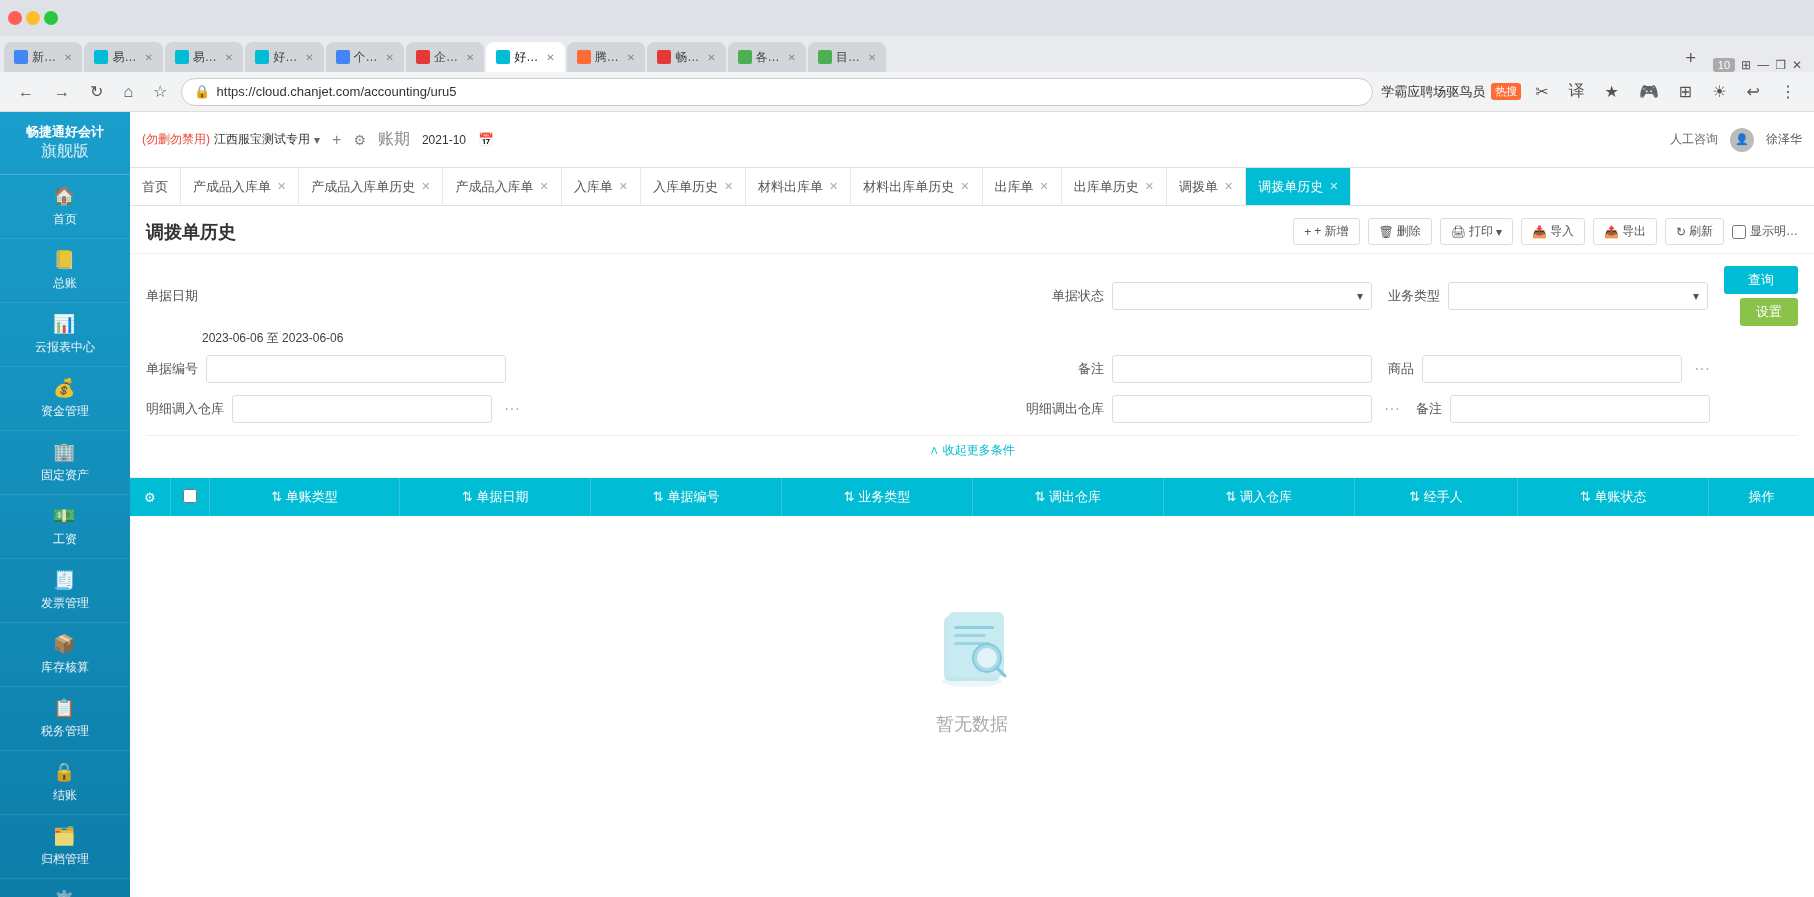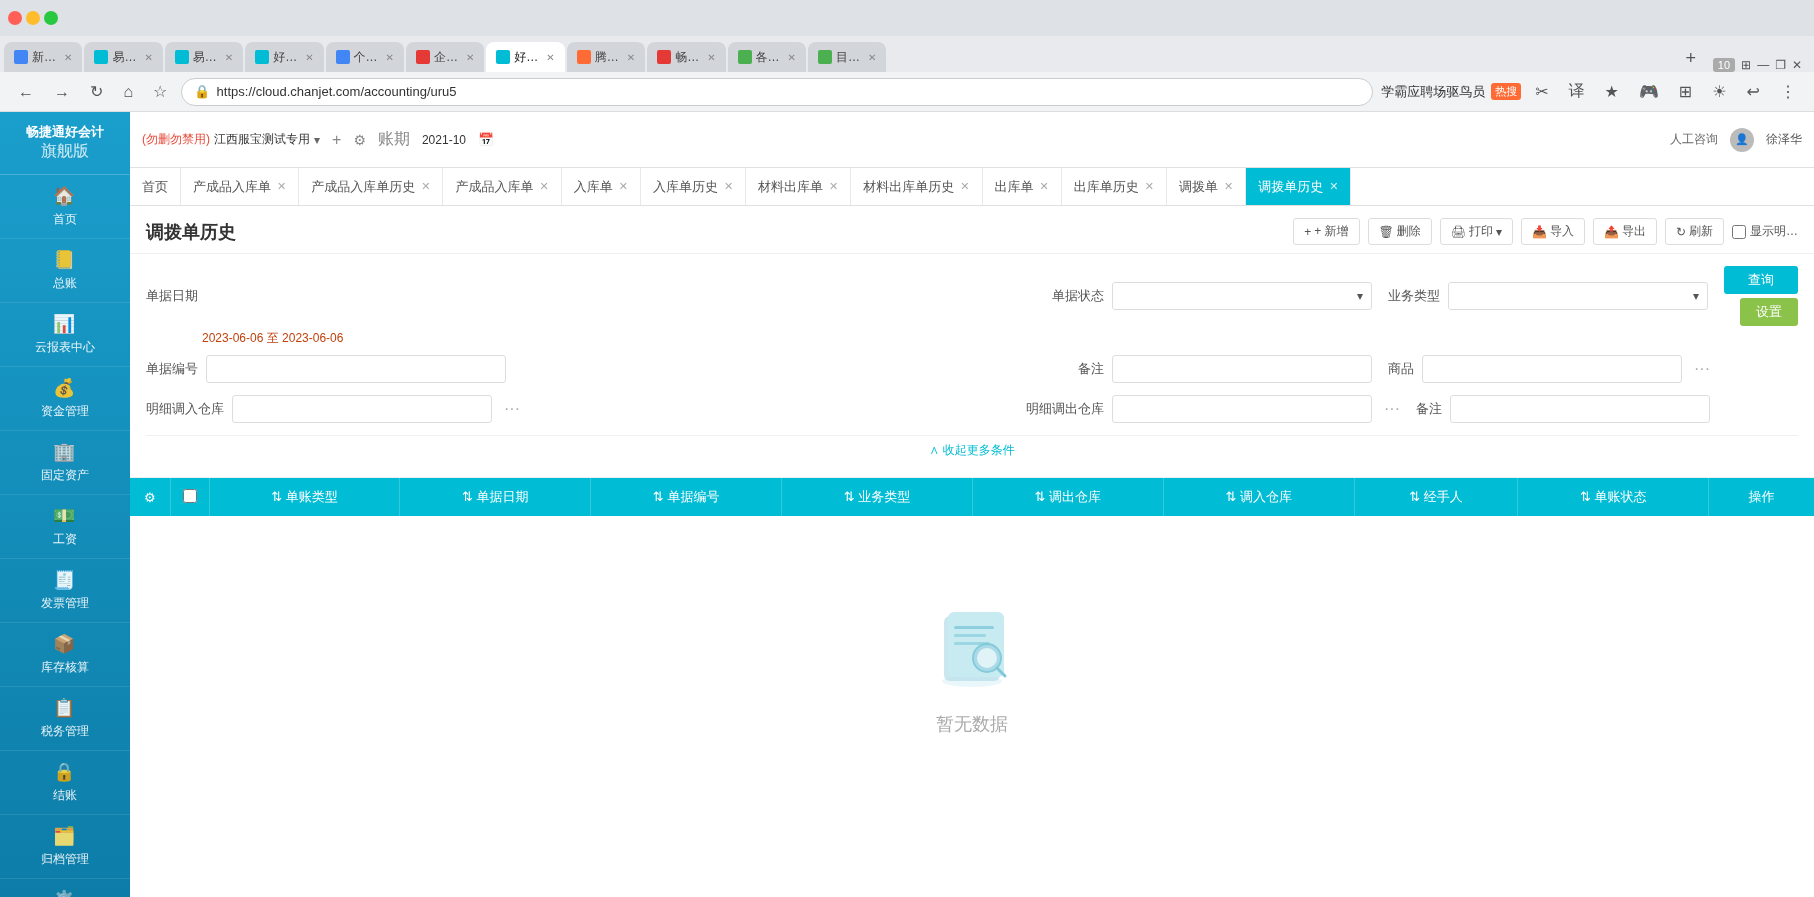--- a/index.html
+++ b/index.html
@@ -243,21 +243,21 @@
       border-radius: 3px;
       font-size: 12px;
       color: #555;
       cursor: pointer;
     }
     .date-btn.active {
       background: #00bcd4;
       color: #fff;
       border-color: #00bcd4;
     }
-    .date-range-text { font-size: 12px; color: #c2410c; }
+    .date-range-text { font-size: 12px; color: #404040; }
     .filter-select {
       min-width: 200px;
       height: 28px;
       border: 1px solid #ddd;
       border-radius: 3px;
       padding: 0 8px;
       font-size: 12px;
       color: #555;
       background: #fff;
       cursor: pointer;

